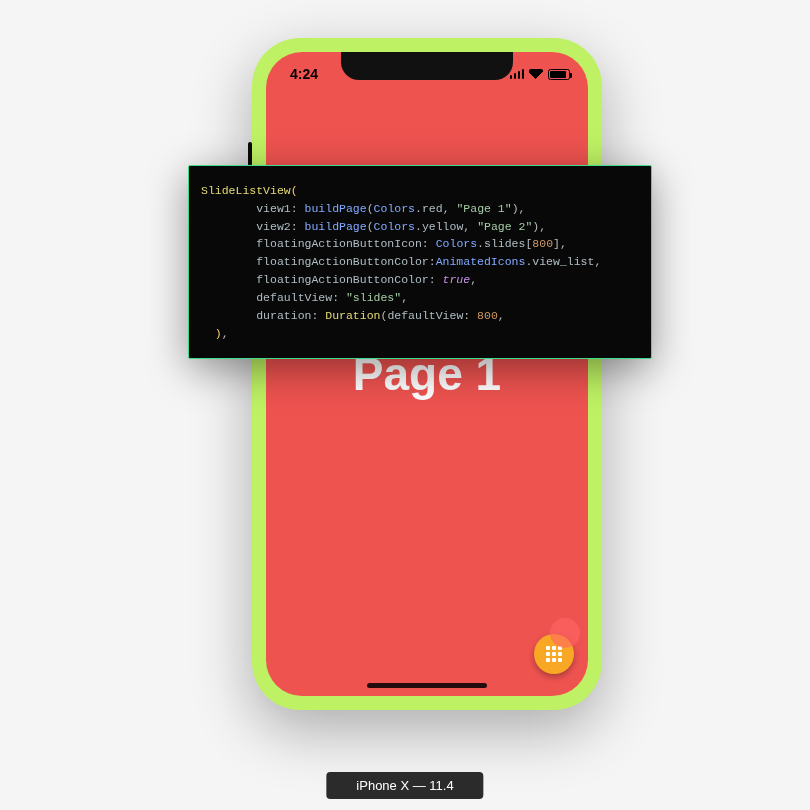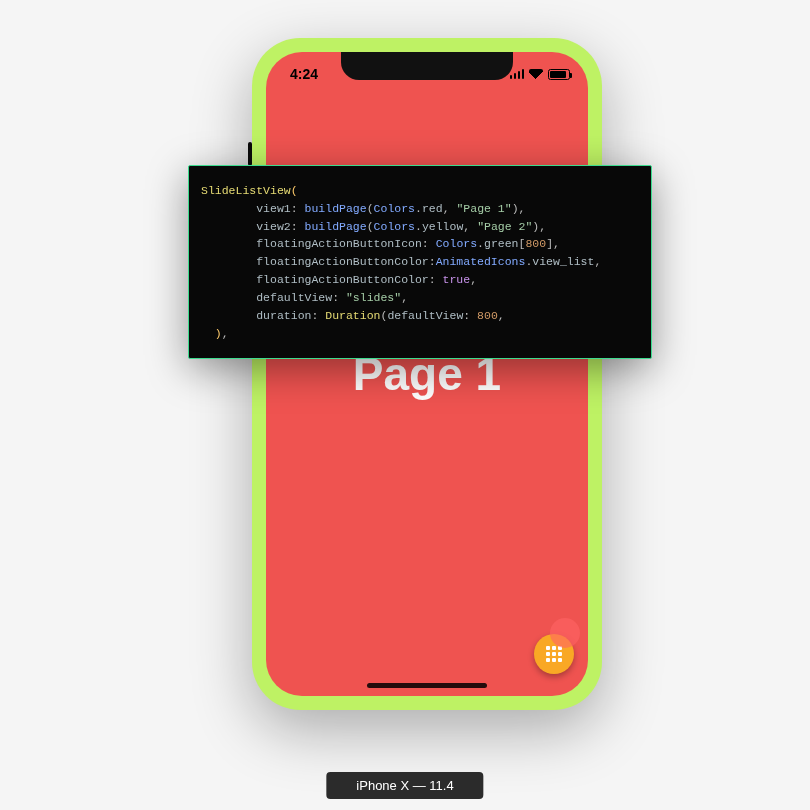--- a/index.html
+++ b/index.html
@@ -104,21 +104,21 @@
     color: #d2d2d2;
     z-index: 20;
     box-shadow: 0 10px 40px rgba(0,0,0,0.4);
     white-space: pre;
   }
   .tok-class { color: #e6db74; }
   .tok-prop  { color: #b0bec5; }
   .tok-obj   { color: #82aaff; }
   .tok-str   { color: #a5cda7; }
   .tok-num   { color: #d19a66; text-align: right; }
-  .tok-kw    { color: #c792ea; }
+  .tok-kw    { color: #c792ea; font-style: italic; }
   .tok-punc  { color: #bbb; }
   .tok-paren { color: #ffcb6b; }
 
   
   .device-label {
     position: absolute;
     left: 50%; transform: translateX(-50%);
     top: 772px;
     background: #2b2b2b;
     color: #fff;
@@ -173,21 +173,21 @@
 
       <div class="touch-dot"></div>
 
       <div class="home-indicator"></div>
     </div>
   </div>
 
   <div class="code-overlay"><span class="tok-class">SlideListView</span><span class="tok-paren">(</span>
         <span class="tok-prop">view1</span><span class="tok-punc">: </span><span class="tok-obj">buildPage</span><span class="tok-punc">(</span><span class="tok-obj">Colors</span><span class="tok-punc">.</span><span class="tok-prop">red</span><span class="tok-punc">, </span><span class="tok-str">"Page 1"</span><span class="tok-punc">),</span>
         <span class="tok-prop">view2</span><span class="tok-punc">: </span><span class="tok-obj">buildPage</span><span class="tok-punc">(</span><span class="tok-obj">Colors</span><span class="tok-punc">.</span><span class="tok-prop">yellow</span><span class="tok-punc">, </span><span class="tok-str">"Page 2"</span><span class="tok-punc">),</span>
-        <span class="tok-prop">floatingActionButtonIcon</span><span class="tok-punc">: </span><span class="tok-obj">Colors</span><span class="tok-punc">.</span><span class="tok-prop">green</span><span class="tok-punc">[</span><span class="tok-num">800</span><span class="tok-punc">],</span>
+        <span class="tok-prop">floatingActionButtonIcon</span><span class="tok-punc">: </span><span class="tok-obj">Colors</span><span class="tok-punc">.</span><span class="tok-prop">slides</span><span class="tok-punc">[</span><span class="tok-num">800</span><span class="tok-punc">],</span>
         <span class="tok-prop">floatingActionButtonColor</span><span class="tok-punc">:</span><span class="tok-obj">AnimatedIcons</span><span class="tok-punc">.</span><span class="tok-prop">view_list</span><span class="tok-punc">,</span>
         <span class="tok-prop">floatingActionButtonColor</span><span class="tok-punc">: </span><span class="tok-kw">true</span><span class="tok-punc">,</span>
         <span class="tok-prop">defaultView</span><span class="tok-punc">: </span><span class="tok-str">"slides"</span><span class="tok-punc">,</span>
         <span class="tok-prop">duration</span><span class="tok-punc">: </span><span class="tok-class">Duration</span><span class="tok-punc">(</span><span class="tok-prop">defaultView</span><span class="tok-punc">: </span><span class="tok-num">800</span><span class="tok-punc">,</span>
   <span class="tok-paren">)</span><span class="tok-punc">,</span></div>
 
   <div class="device-label">iPhone X — 11.4</div>
 
 </div>
 

